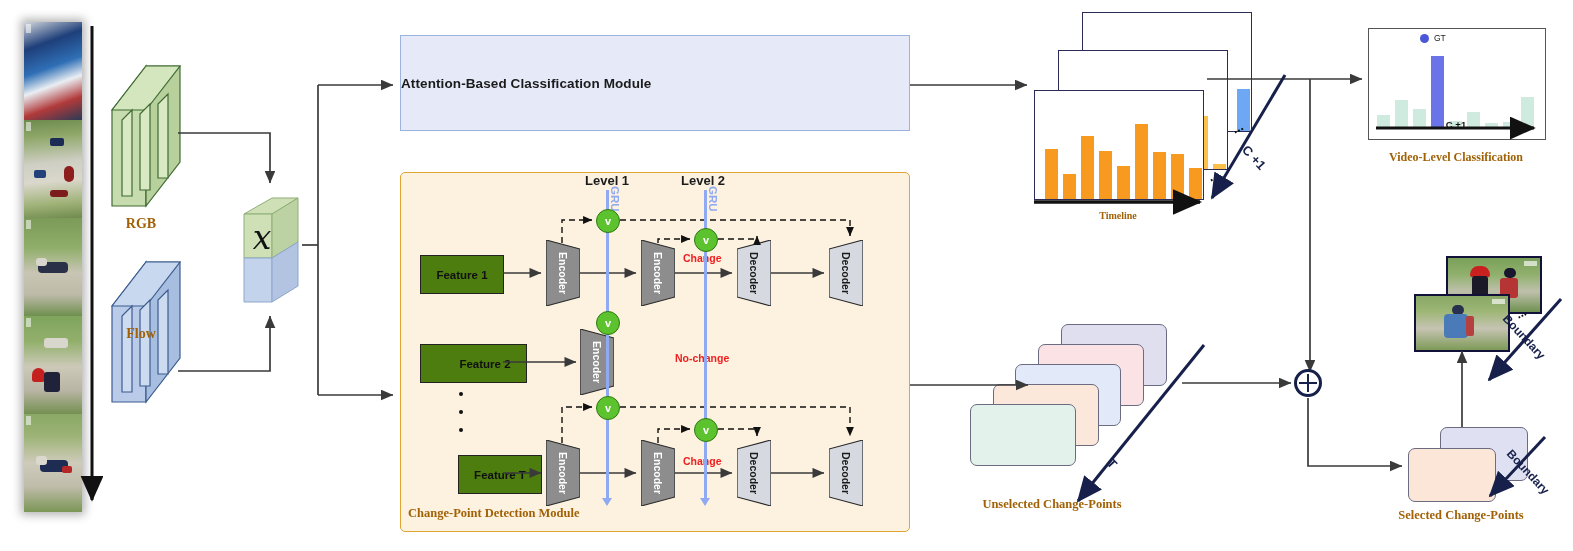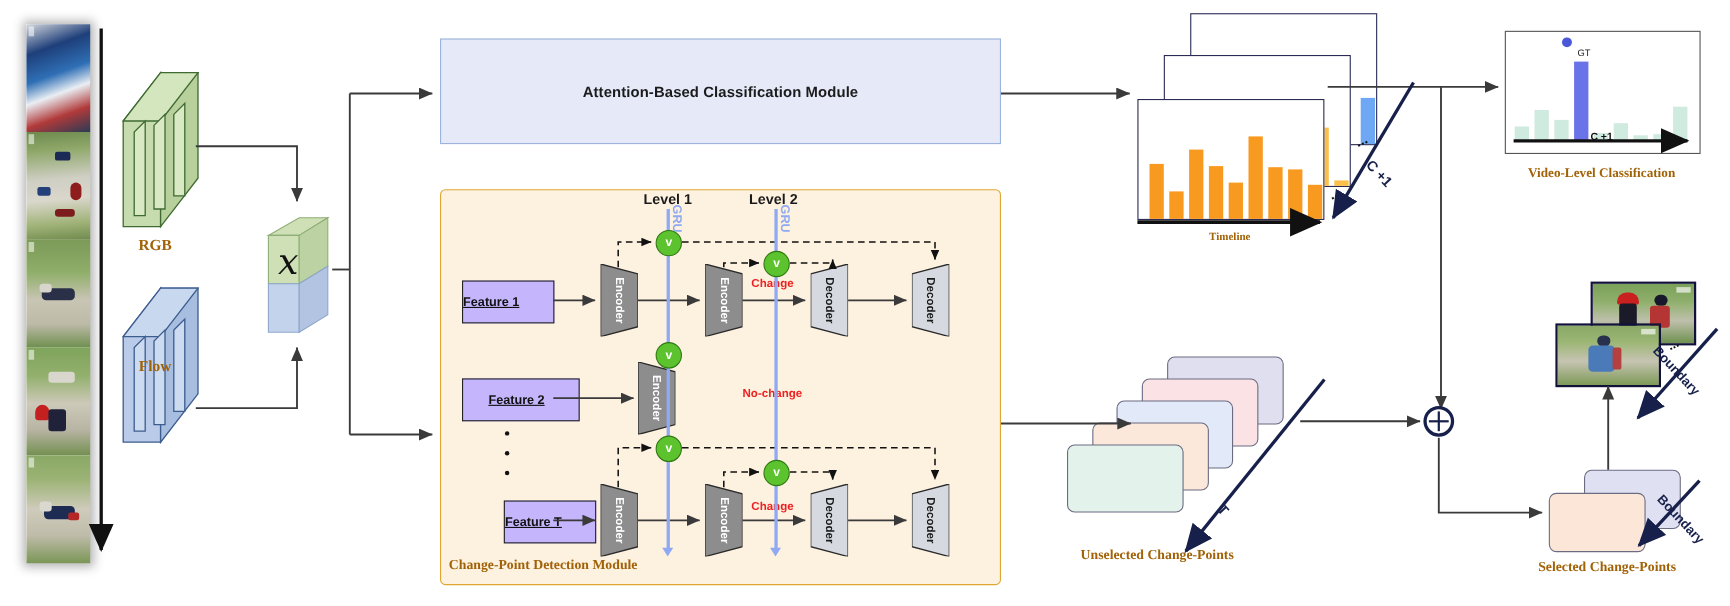--- a/index.html
+++ b/index.html
@@ -18,29 +18,29 @@
   .slabwrap{position:absolute;}
   
   .cubewrap{position:absolute;}
   .cube-x{position:absolute;left:0;top:0;width:100%;height:100%;
           display:flex;align-items:center;justify-content:center;
           font-family:"DejaVu Serif", serif;font-style:italic;font-size:33px;color:#111;}
 
   
   #attn-box{left:400px;top:35px;width:510px;height:96px;background:#e6e9f8;
             border:1.3px solid #9cb4dd;box-sizing:border-box;
-            display:flex;align-items:center;justify-content:center;}
+            display:flex;align-items:center;justify-content:flex-start;}
   #attn-box .t{font-size:13.5px;font-weight:bold;color:#1b1b1b;letter-spacing:.1px;}
   #cpd-box{left:400px;top:172px;width:510px;height:360px;background:#fdf1e0;
            border:1.3px solid #e0a634;border-radius:5px;box-sizing:border-box;}
   #cpd-title{left:408px;top:506px;font-size:12.5px;}
 
   
-  .feat{position:absolute;width:82px;height:37px;background:#c4b5fd;border:1.1px solid #222;
-        display:flex;align-items:center;font-size:11.5px;font-weight:bold;color:#111;text-decoration:underline;}
+  .feat{position:absolute;width:82px;height:37px;background:#4d7c0f;border:1.1px solid #222;
+        display:flex;align-items:center;justify-content:center;font-size:11.5px;font-weight:bold;color:#111;}
 
   
   .trap{position:absolute;width:34px;height:66px;}
   .trap .txt{position:absolute;left:50%;top:50%;
              transform:translate(-50%,-50%) rotate(90deg);
              font-size:10.5px;font-weight:bold;color:#fff;white-space:nowrap;}
   .trap.dec .txt{color:#1a1a1a;}
 
   
   .gate{position:absolute;width:22px;height:22px;border-radius:50%;
@@ -306,21 +306,21 @@
       <div class="bar" style="left: 26px; bottom: 10px; width: 13px; height: 29px; background: rgb(207, 234, 222);"></div>
       <div class="bar" style="left: 44px; bottom: 10px; width: 13px; height: 20px; background: rgb(207, 234, 222);"></div>
       <div class="bar" style="left: 62px; bottom: 10px; width: 13px; height: 73px; background: rgb(107, 115, 232);"></div>
       <div class="bar" style="left: 80px; bottom: 10px; width: 13px; height: 8px; background: rgb(207, 234, 222);"></div>
       <div class="bar" style="left: 98px; bottom: 10px; width: 13px; height: 17px; background: rgb(207, 234, 222);"></div>
       <div class="bar" style="left: 116px; bottom: 10px; width: 13px; height: 6px; background: rgb(207, 234, 222);"></div>
       <div class="bar" style="left: 134px; bottom: 10px; width: 13px; height: 7px; background: rgb(207, 234, 222);"></div>
       <div class="bar" style="left: 152px; bottom: 10px; width: 13px; height: 32px; background: rgb(207, 234, 222);"></div>
     </div>
   <div class="abs" style="left:1420px;top:34px;width:9px;height:9px;border-radius:50%;background:#4a58d8;"></div>
-  <div class="abs" style="left:1434px;top:33px;font-size:8.5px;font-weight:normal;color:#222;margin-top:10px;">GT</div>
+  <div class="abs" style="left:1434px;top:33px;font-size:8.5px;font-weight:normal;color:#222;">GT</div>
   <div class="abs" style="left:1368px;top:119px;width:176px;text-align:center;font-size:9.5px;font-weight:bold;color:#111;z-index:8;">C +1</div>
   <div id="vlc-label" class="abs lbl ctr">Video-Level Classification</div>
 
   <div class="card" style="left:1061px;top:324px;width:104px;height:60px;background:#e0dff0;"></div>
   <div class="card" style="left:1038px;top:344px;width:104px;height:60px;background:#fbe2e4;"></div>
   <div class="card" style="left:1015px;top:364px;width:104px;height:60px;background:#e2eaf9;"></div>
   <div class="card" style="left:993px;top:384px;width:104px;height:60px;background:#fbe8da;"></div>
   <div class="card" style="left:970px;top:404px;width:104px;height:60px;background:#e3f2ea;"></div>
 
   <div class="abs lbl ctr" style="left:952px;top:497px;width:200px;font-size:12.5px;">Unselected Change-Points</div>

